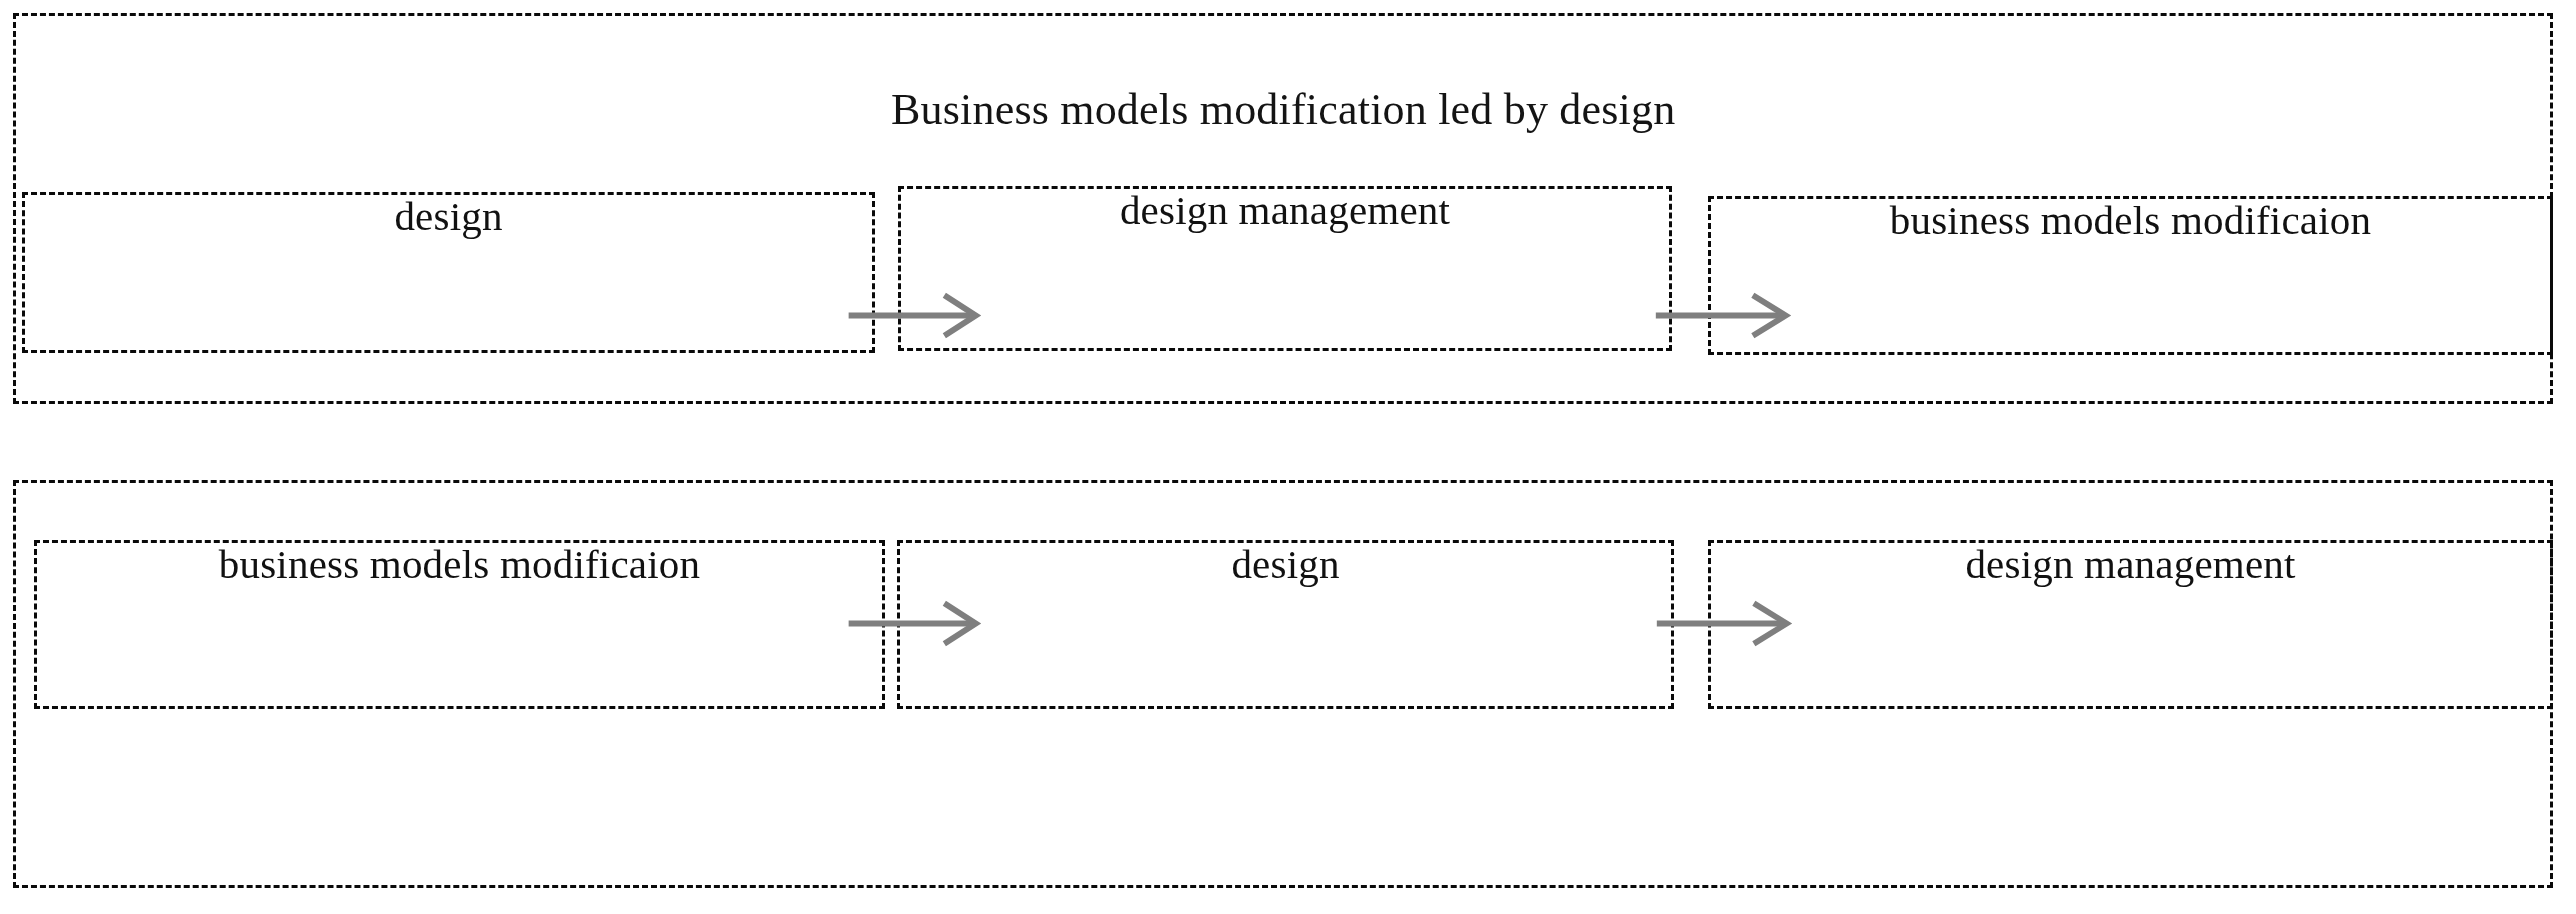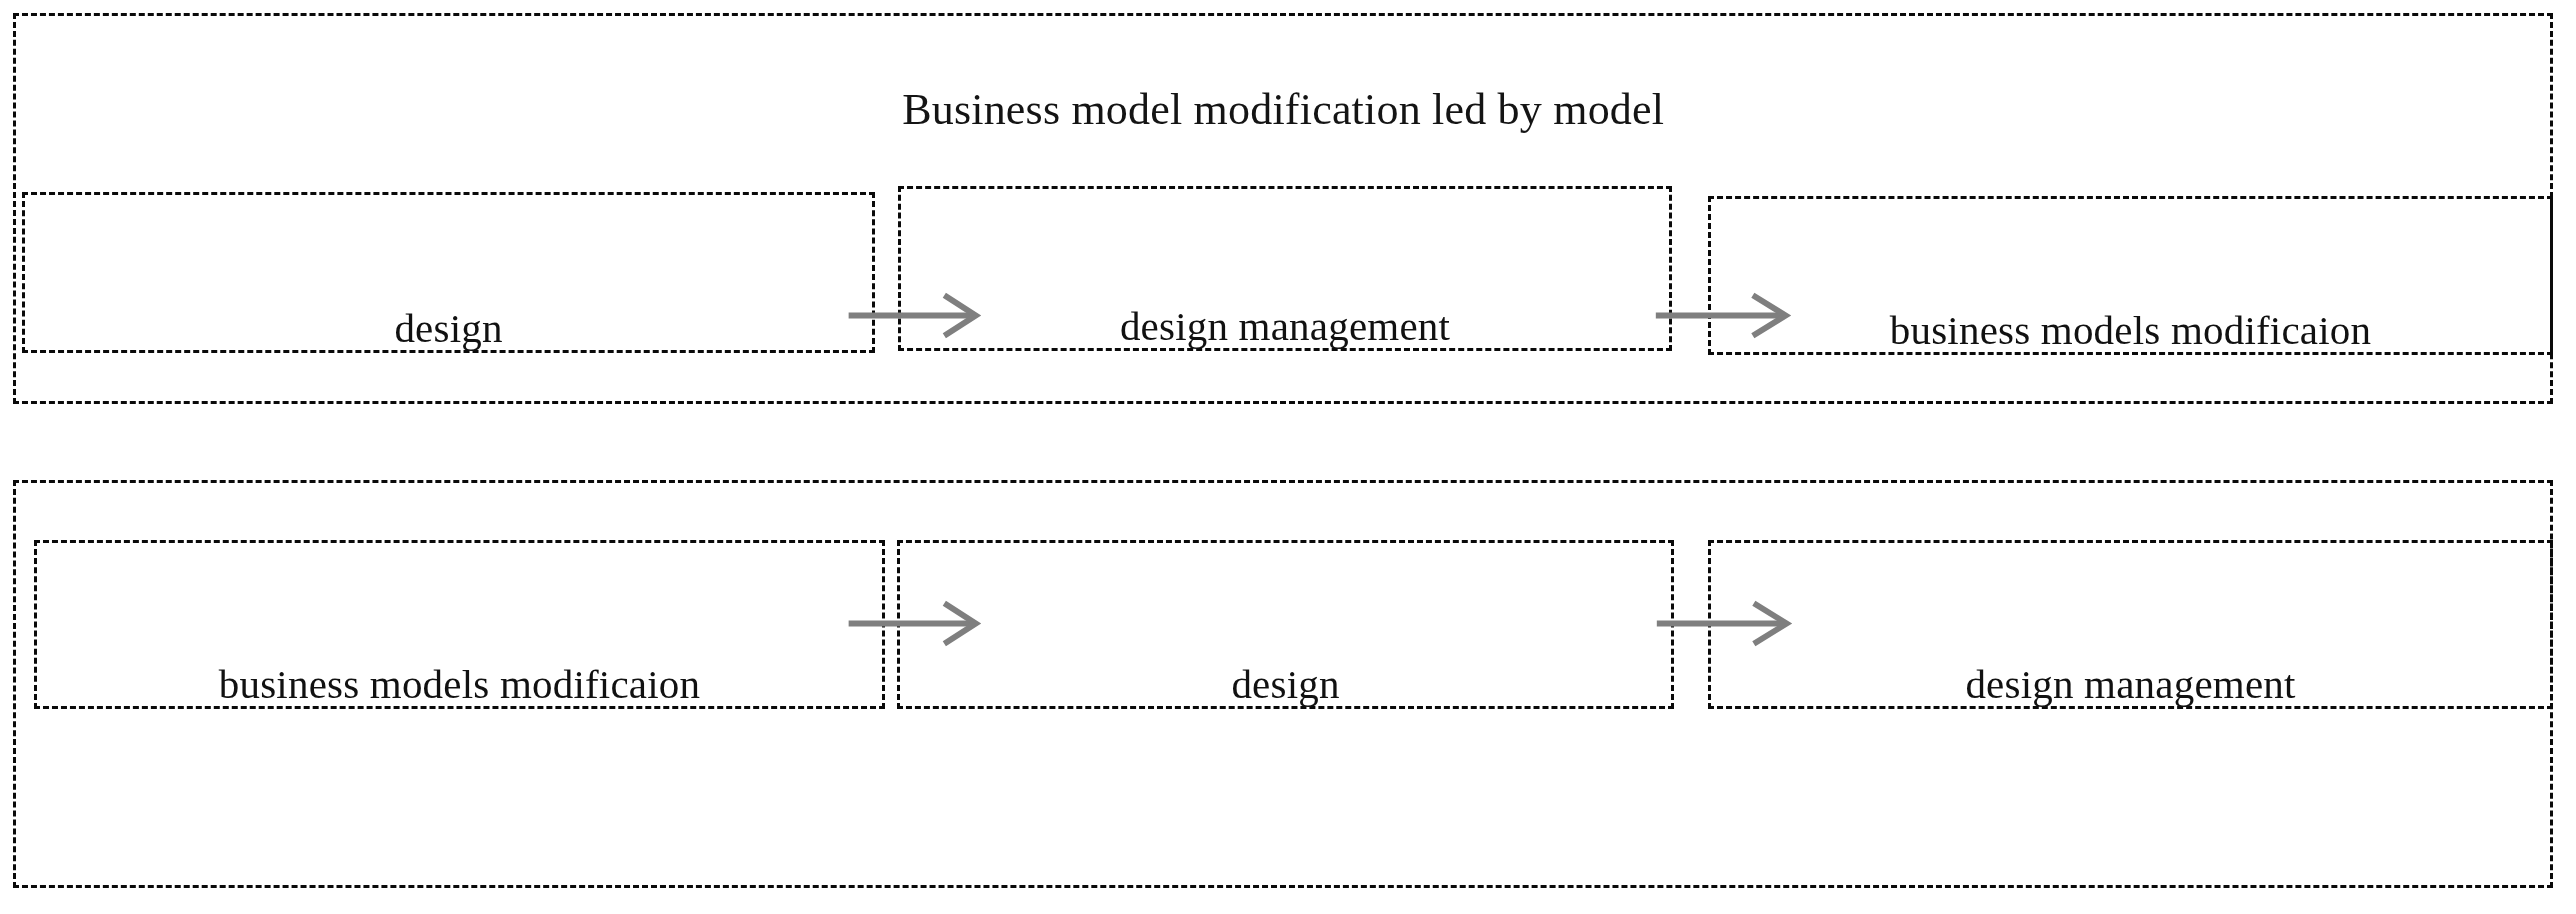--- a/index.html
+++ b/index.html
@@ -31,21 +31,21 @@
     box-sizing: border-box;
     background: transparent;
   }
 
   .stage-box {
     position: absolute;
     border: 3.3px dashed #0a0a0a;
     box-sizing: border-box;
     background: transparent;
     display: flex;
-    align-items: flex-end;
+    align-items: flex-start;
     justify-content: center;
   }
 
   .stage-label {
     font-size: 41px;
     line-height: 1.05;
     letter-spacing: 0.2px;
     white-space: nowrap;
     color: #111111;
     text-align: center;
@@ -129,21 +129,21 @@
   }
   #arrow-bot-1 { left: 847px; top: 594px; width: 137px; }
   #arrow-bot-2 { left: 1655px; top: 594px; width: 140px; }
 </style>
 </head>
 <body>
 
 <div class="canvas">
 
   <div class="outer-group" id="group-top">
-    <div class="group-title" id="title-top">Business model modification led by model</div>
+    <div class="group-title" id="title-top">Business models modification led by design</div>
   </div>
 
   <div class="stage-box" id="box-design-top">
     <span class="stage-label">design</span>
   </div>
 
   <div class="stage-box" id="box-dm-top">
     <span class="stage-label">design management</span>
   </div>
 

